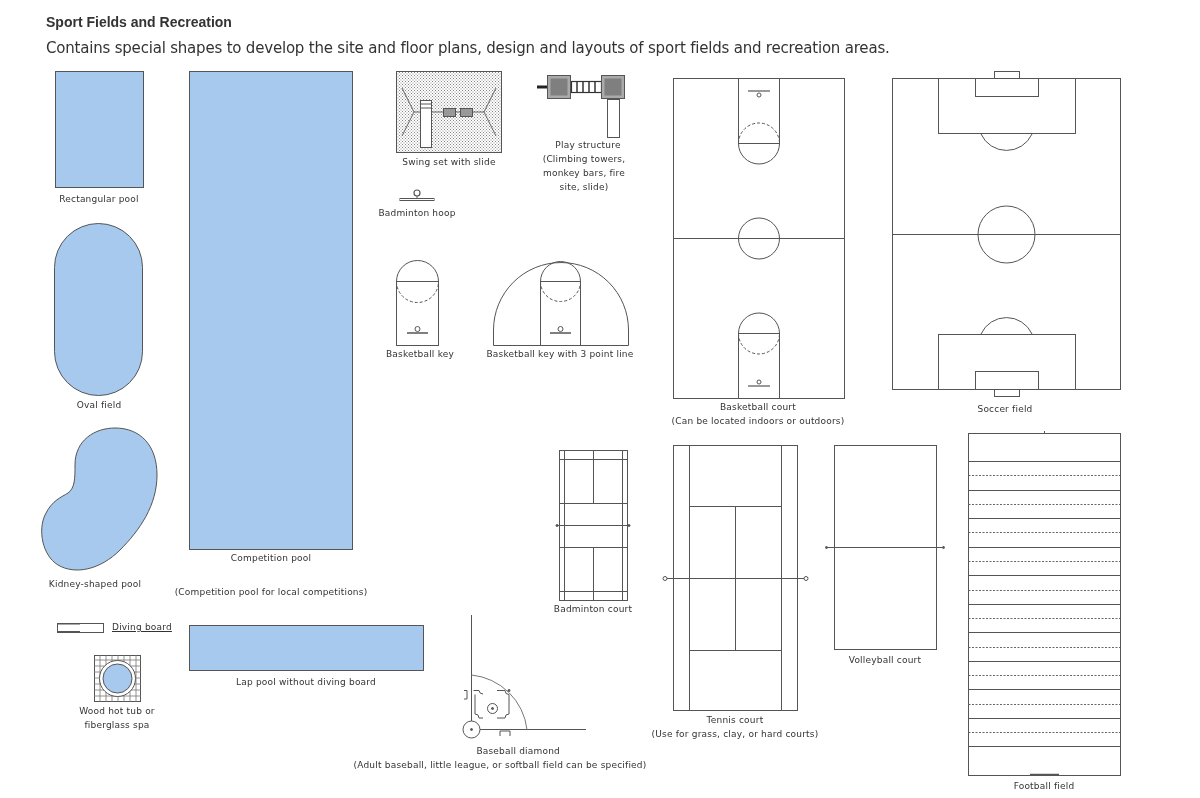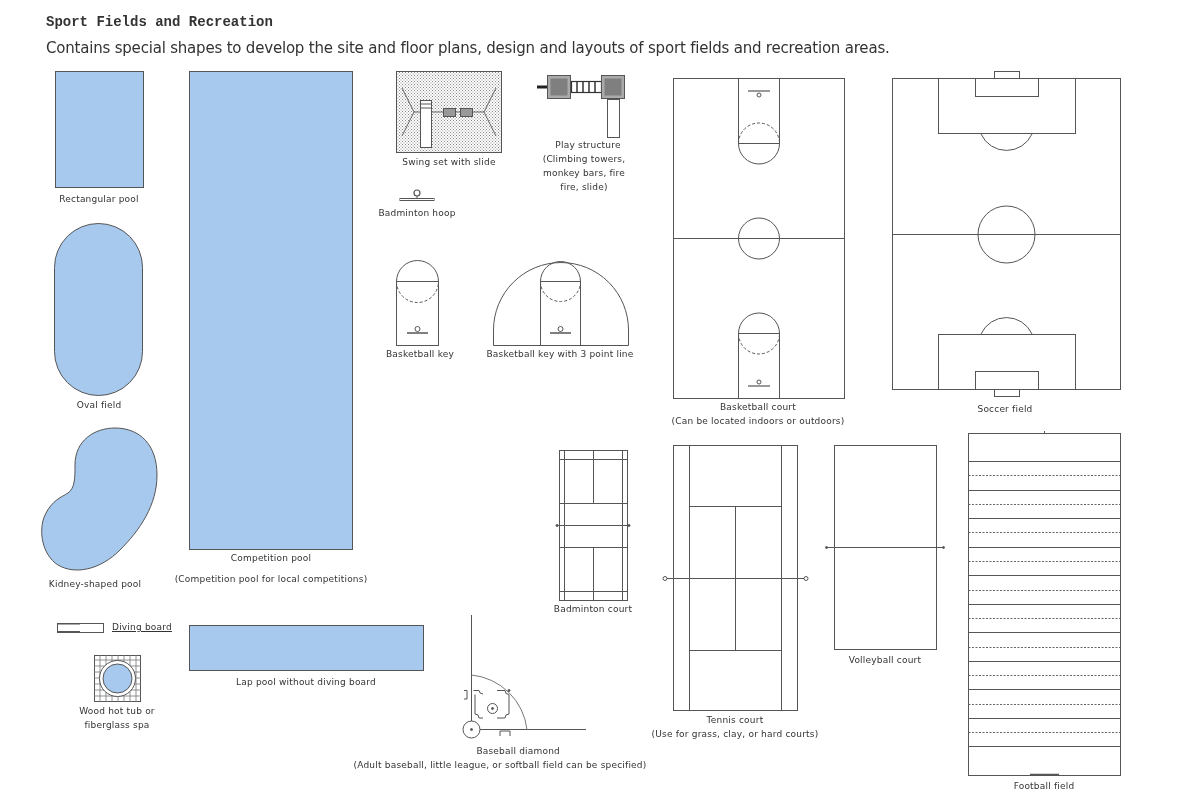--- a/index.html
+++ b/index.html
@@ -1,17 +1,17 @@
 <!DOCTYPE html>
 <html><head>
 <meta charset="utf-8">
 <style>
   html, body { margin:0; padding:0; background:#ffffff; }
   body { width:1200px; height:798px; position:relative; overflow:hidden; font-family:"DejaVu Sans", sans-serif; color:#333; }
-  .title { position:absolute; left:46px; top:14px; font-size:14px; font-weight:bold; color:#333; font-family:Liberation Mono, monospace; }
+  .title { position:absolute; left:46px; top:14px; font-size:14px; font-weight:bold; color:#333; font-family:Liberation Sans, sans-serif; }
   .subtitle { position:absolute; left:46px; top:39px; font-size:15px; color:#333; letter-spacing:-0.2px; }
   .lbl { position:absolute; font-size:9px; color:#333; text-align:center; line-height:14px; white-space:nowrap; letter-spacing:0.2px; }
   svg.canvas { position:absolute; left:0; top:0; }
   .shape { cursor:pointer; }
 </style>
 </head>
 <body>
 
 <div class="title">Sport Fields and Recreation</div>
 <div class="subtitle">Contains special shapes  to develop the site and floor plans, design and layouts of sport fields and recreation areas.</div>
@@ -221,31 +221,31 @@
     <circle cx="509" cy="690.5" r="1" fill="#555"></circle>
     <path d="M464,690.5 L467,690.5 L467,699 L464,699"></path>
     <path d="M500,736 L500,731 L510,731 L510,736"></path>
   </g>
 </svg>
 
 <div class="lbl" style="left:40px;top:192px;width:118px;">Rectangular pool</div>
 <div class="lbl" style="left:40px;top:398px;width:118px;">Oval field</div>
 <div class="lbl" style="left:35px;top:577px;width:120px;">Kidney-shaped pool</div>
 <div class="lbl" style="left:171px;top:551px;width:200px;">Competition pool</div>
-<div class="lbl" style="left:161px;top:572px;width:220px;text-align:center;">(Competition pool for local competitions)</div>
+<div class="lbl" style="left:161px;top:585px;width:220px;text-align:center;">(Competition pool for local competitions)</div>
 <div class="lbl" style="left:112px;top:620px;text-align:left;text-decoration:underline;">Diving board</div>
 <div class="lbl" style="left:67px;top:704px;width:100px;">Wood hot tub or</div>
 <div class="lbl" style="left:67px;top:718px;width:100px;">fiberglass spa</div>
 <div class="lbl" style="left:206px;top:675px;width:200px;">Lap pool without diving board</div>
 <div class="lbl" style="left:389px;top:155px;width:120px;">Swing set with slide</div>
 <div class="lbl" style="left:367px;top:206px;width:100px;">Badminton hoop</div>
 <div class="lbl" style="left:538px;top:138px;width:100px;">Play structure</div>
 <div class="lbl" style="left:534px;top:152px;width:100px;">(Climbing towers,</div>
 <div class="lbl" style="left:534px;top:166px;width:100px;">monkey bars, fire</div>
-<div class="lbl" style="left:534px;top:180px;width:100px;">fire, slide)</div>
+<div class="lbl" style="left:534px;top:180px;width:100px;">site, slide)</div>
 <div class="lbl" style="left:370px;top:347px;width:100px;">Basketball key</div>
 <div class="lbl" style="left:480px;top:347px;width:160px;">Basketball key with 3 point line</div>
 <div class="lbl" style="left:678px;top:400px;width:160px;">Basketball court</div>
 <div class="lbl" style="left:658px;top:414px;width:200px;">(Can be located indoors or outdoors)</div>
 <div class="lbl" style="left:955px;top:402px;width:100px;">Soccer field</div>
 <div class="lbl" style="left:543px;top:602px;width:100px;">Badminton court</div>
 <div class="lbl" style="left:685px;top:713px;width:100px;">Tennis court</div>
 <div class="lbl" style="left:640px;top:727px;width:190px;">(Use for grass, clay, or hard courts)</div>
 <div class="lbl" style="left:835px;top:653px;width:100px;">Volleyball court</div>
 <div class="lbl" style="left:994px;top:779px;width:100px;">Football field</div>

